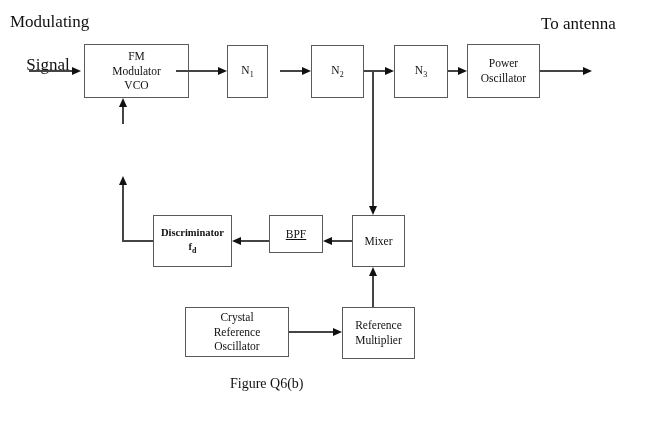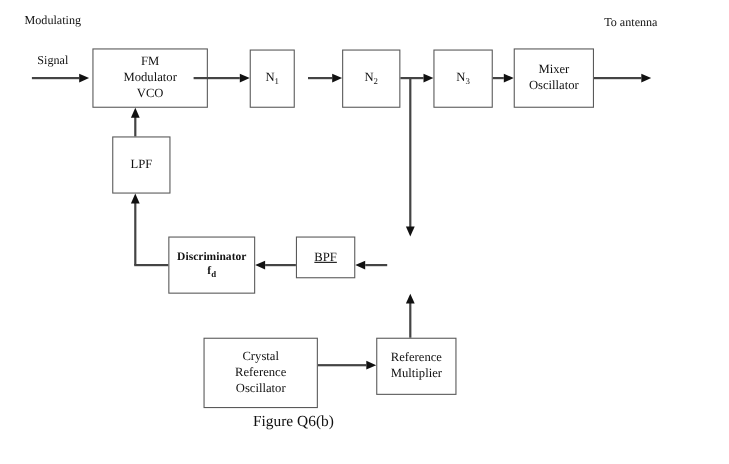--- a/index.html
+++ b/index.html
@@ -25,21 +25,21 @@
     font-size: 11.5px;
     line-height: 1.3;
   }
   .block .ln { display: block; white-space: nowrap; }
   .sub {
     font-size: 8px;
     vertical-align: -2.5px;
   }
   .txtlabel {
     position: absolute;
-    font-size: 11px;
+    font-size: 17px;
     line-height: 1.1;
     text-align: center;
     white-space: nowrap;
   }
   .caption {
     position: absolute;
     font-size: 14px;
     white-space: nowrap;
   }
   .wire { position: absolute; background: #444444; }
@@ -90,39 +90,39 @@
 
   <div class="block" style="left:311px; top:45px; width:53px; height:53px;">
     <span class="ln"><span>N</span><span class="sub">2</span></span>
   </div>
 
   <div class="block" style="left:394px; top:45px; width:54px; height:53px;">
     <span class="ln"><span>N</span><span class="sub">3</span></span>
   </div>
 
   <div class="block" style="left:467px; top:44px; width:73px; height:54px;">
-    <span class="ln">Mixer</span>
+    <span class="ln">Power</span>
     <span class="ln">Oscillator</span>
   </div>
 
-  <div class="block" style="left:102px; top:124px; width:53px; height:52px;">
-    <span class="ln">LPF</span>
-  </div>
 
   <div class="block" style="left:153px; top:215px; width:79px; height:52px; font-size:10.5px;font-weight:bold;">
     <span class="ln">Discriminator</span>
     <span class="ln"><span>f</span><span class="sub">d</span></span>
   </div>
 
   <div class="block" style="left:269px; top:215px; width:54px; height:38px;text-decoration:underline;">
     <span class="ln">BPF</span>
   </div>
 
+  <div class="block" style="left:352px; top:215px; width:53px; height:52px;">
+    <span class="ln">Mixer</span>
+  </div>
 
-  <div class="block" style="left:185px; top:307px; width:104px; height:64px;">
+  <div class="block" style="left:185px; top:307px; width:104px; height:50px;">
     <span class="ln">Crystal</span>
     <span class="ln">Reference</span>
     <span class="ln">Oscillator</span>
   </div>
 
   <div class="block" style="left:342px; top:307px; width:73px; height:52px;">
     <span class="ln">Reference</span>
     <span class="ln">Multiplier</span>
   </div>
 

